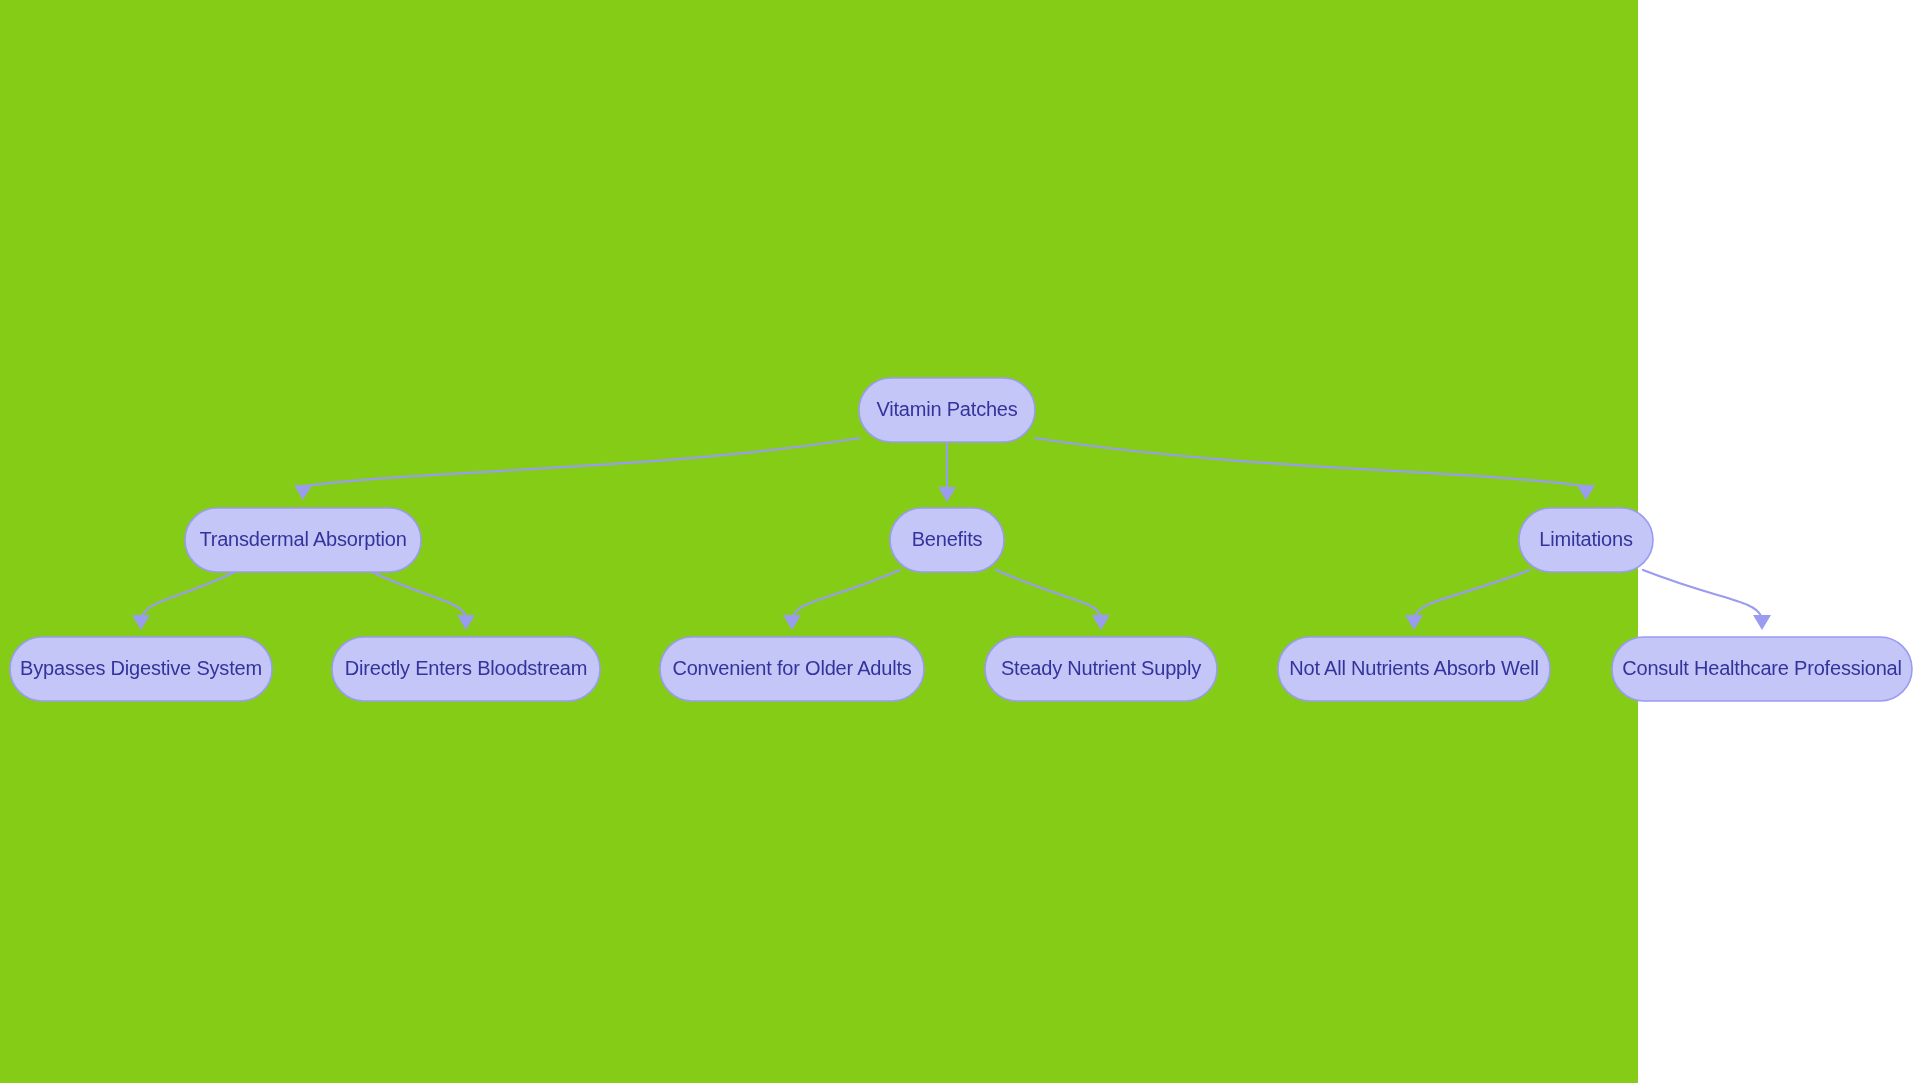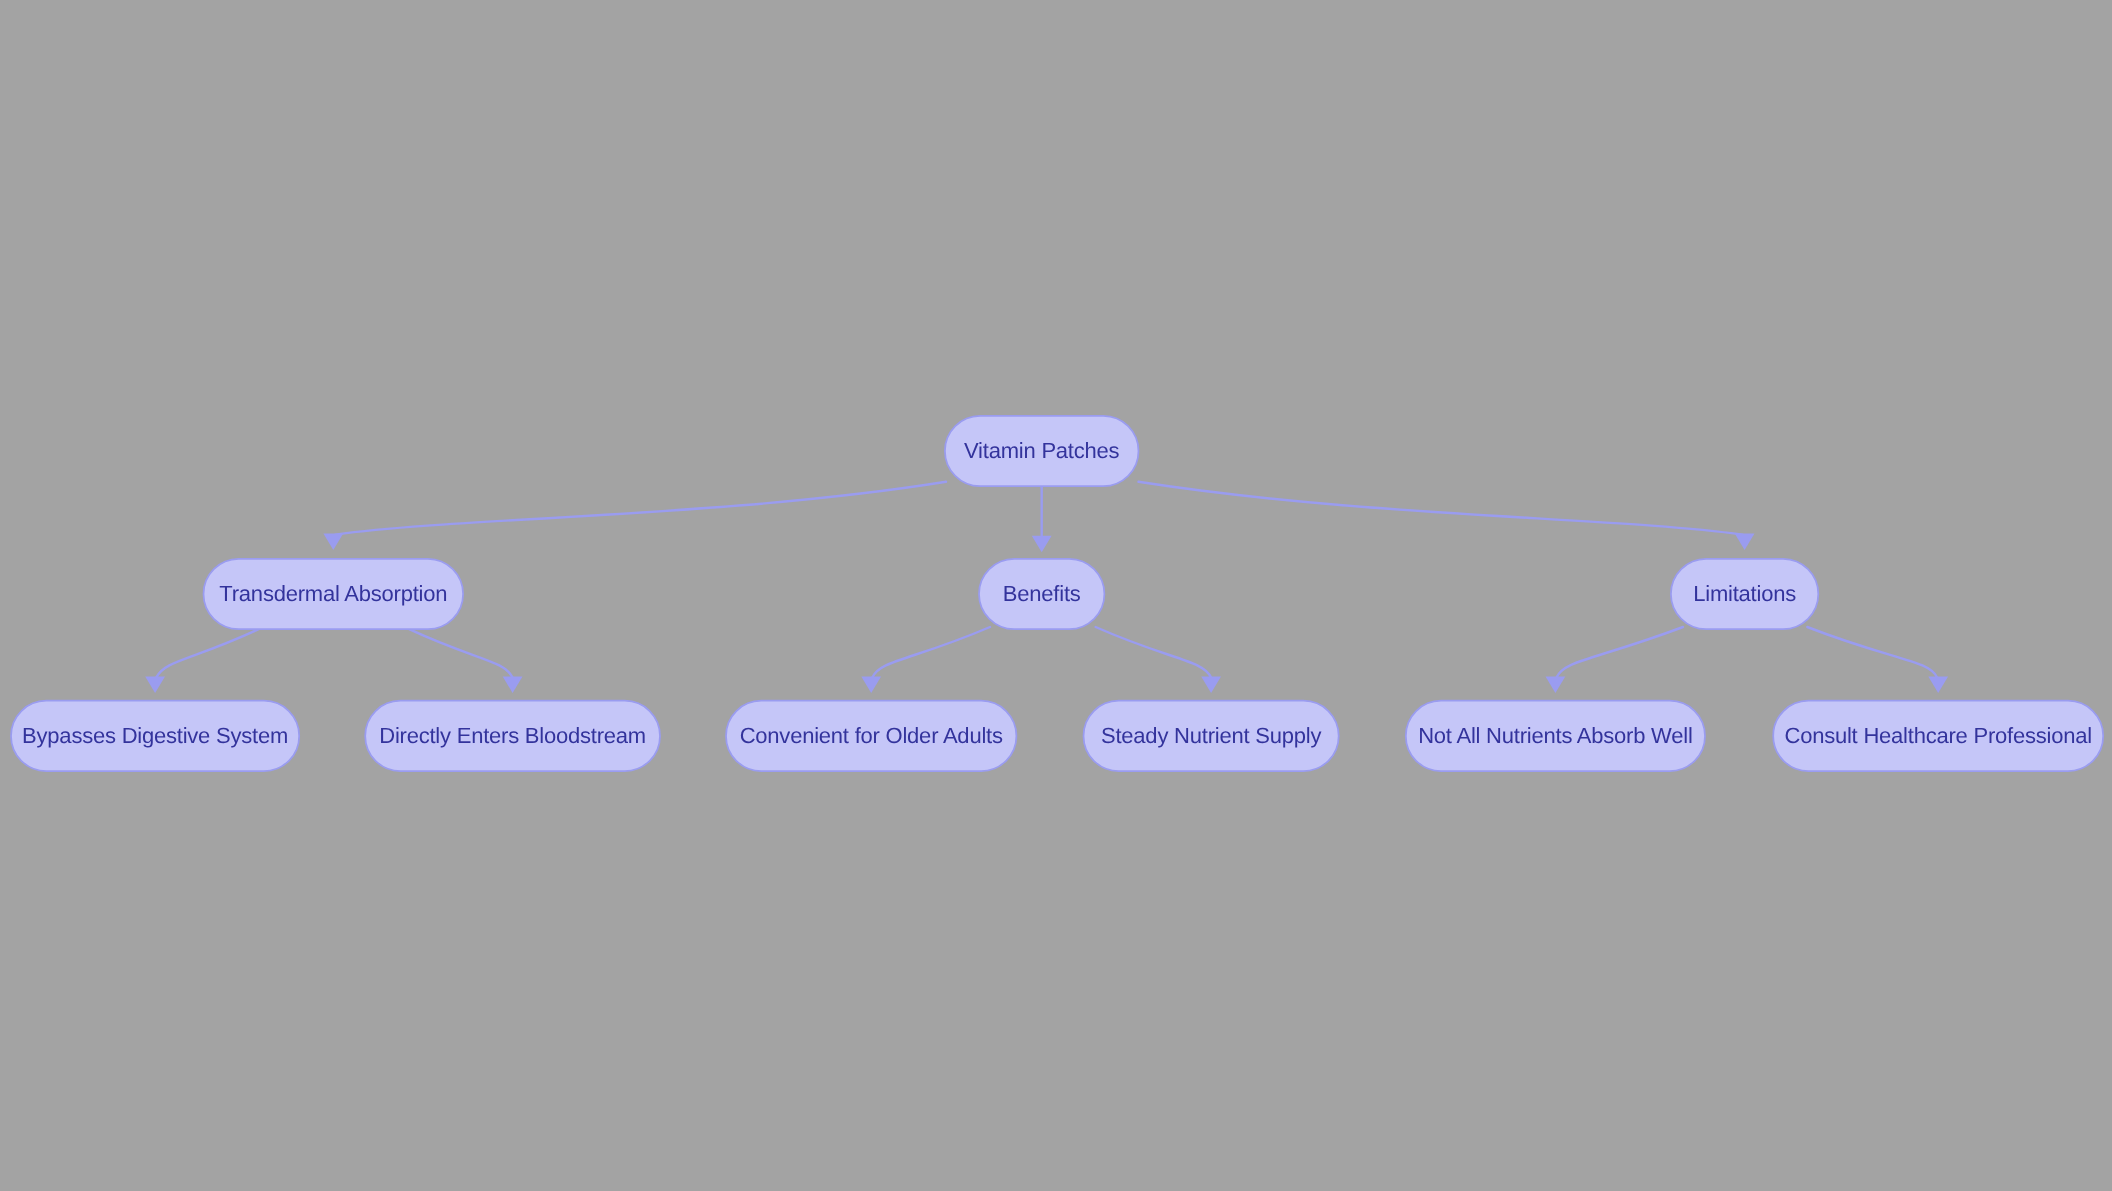--- a/index.html
+++ b/index.html
@@ -8,23 +8,23 @@
     background: #ffffff;
   }
   body {
     width: 1920px;
     height: 1083px;
     font-family: "Liberation Sans", sans-serif;
     overflow: hidden;
   }
   #chart-root {
     position: relative;
-    width: 1920px;
+    width: 1638px;
     height: 1083px;
-    background: #a3a3a3;
+    background: #84cc16;
   }
   svg#flow {
     display: block;
     width: 1920px;
     height: 1083px;
   }
   .node-shape {
     fill: #c5c6f8;
     stroke: #9a9cf0;
     stroke-width: 1.6;

